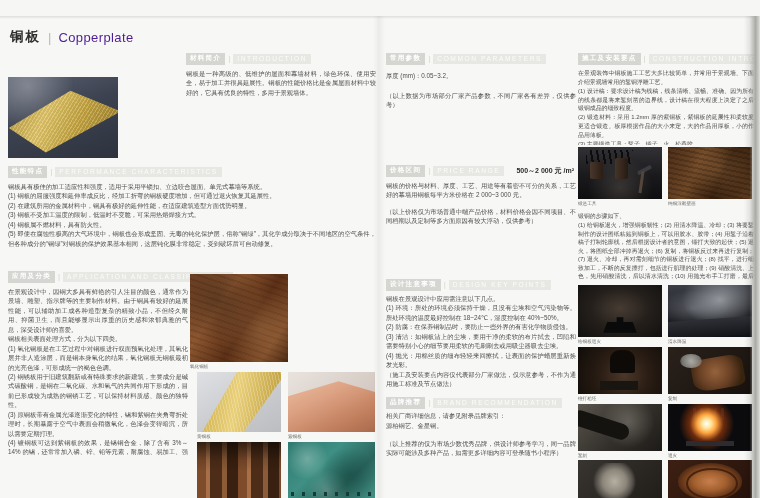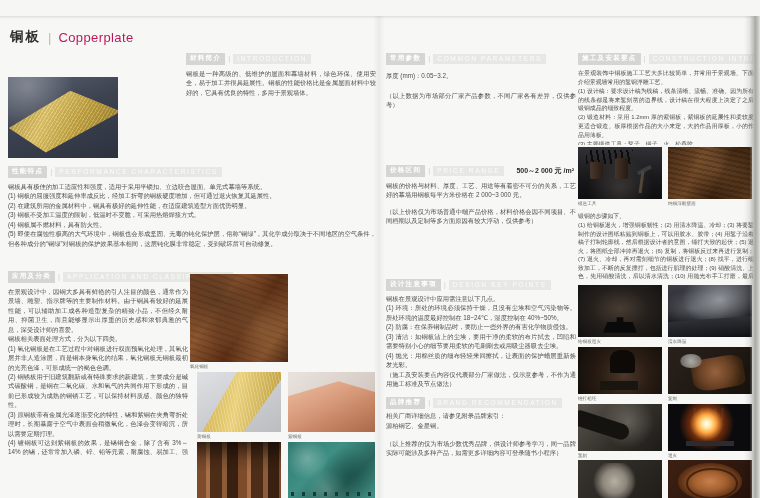--- a/index.html
+++ b/index.html
@@ -8,21 +8,21 @@
     background:#f6f6f4;
     font-family:"Liberation Sans","DejaVu Sans",sans-serif;
     position:relative;
   }
   .sheet{position:absolute;left:0;top:16px;width:760px;height:498px;background:#f7f7f5;}
 
   
   .title{position:absolute;left:10px;top:12px;display:flex;align-items:center;gap:7px;}
   .title .t-zh{font-size:13.5px;font-weight:bold;color:#2e2e2e;letter-spacing:2px;}
   .title .t-bar{font-size:13px;color:#b9b9b5;font-weight:300;}
-  .title .t-en{font-size:13px;color:#be185d;letter-spacing:0.4px;}
+  .title .t-en{font-size:13px;color:#4c1d95;letter-spacing:0.4px;}
 
   .sh{position:absolute;display:flex;align-items:center;gap:3px;height:11px;white-space:nowrap;}
   .sh .zh{background:#d5d5d1;color:#ffffff;font-size:6.6px;font-weight:bold;padding:1.5px 4px;letter-spacing:1.2px;}
   .sh .bar{color:#d3d3cf;font-size:8px;}
   .sh .en{background:#e7e7e4;color:#fcfcfa;font-size:6.6px;padding:1.5px 4px;letter-spacing:1.6px;}
 
   .txt{position:absolute;font-size:6.3px;line-height:1.5;color:#4e4e4e;text-align:justify;}
   .txt div{margin:0;}
   .small{font-size:5.9px;}
   .price-val{position:absolute;font-size:7px;font-weight:bold;color:#2b2b2b;text-align:right;}

